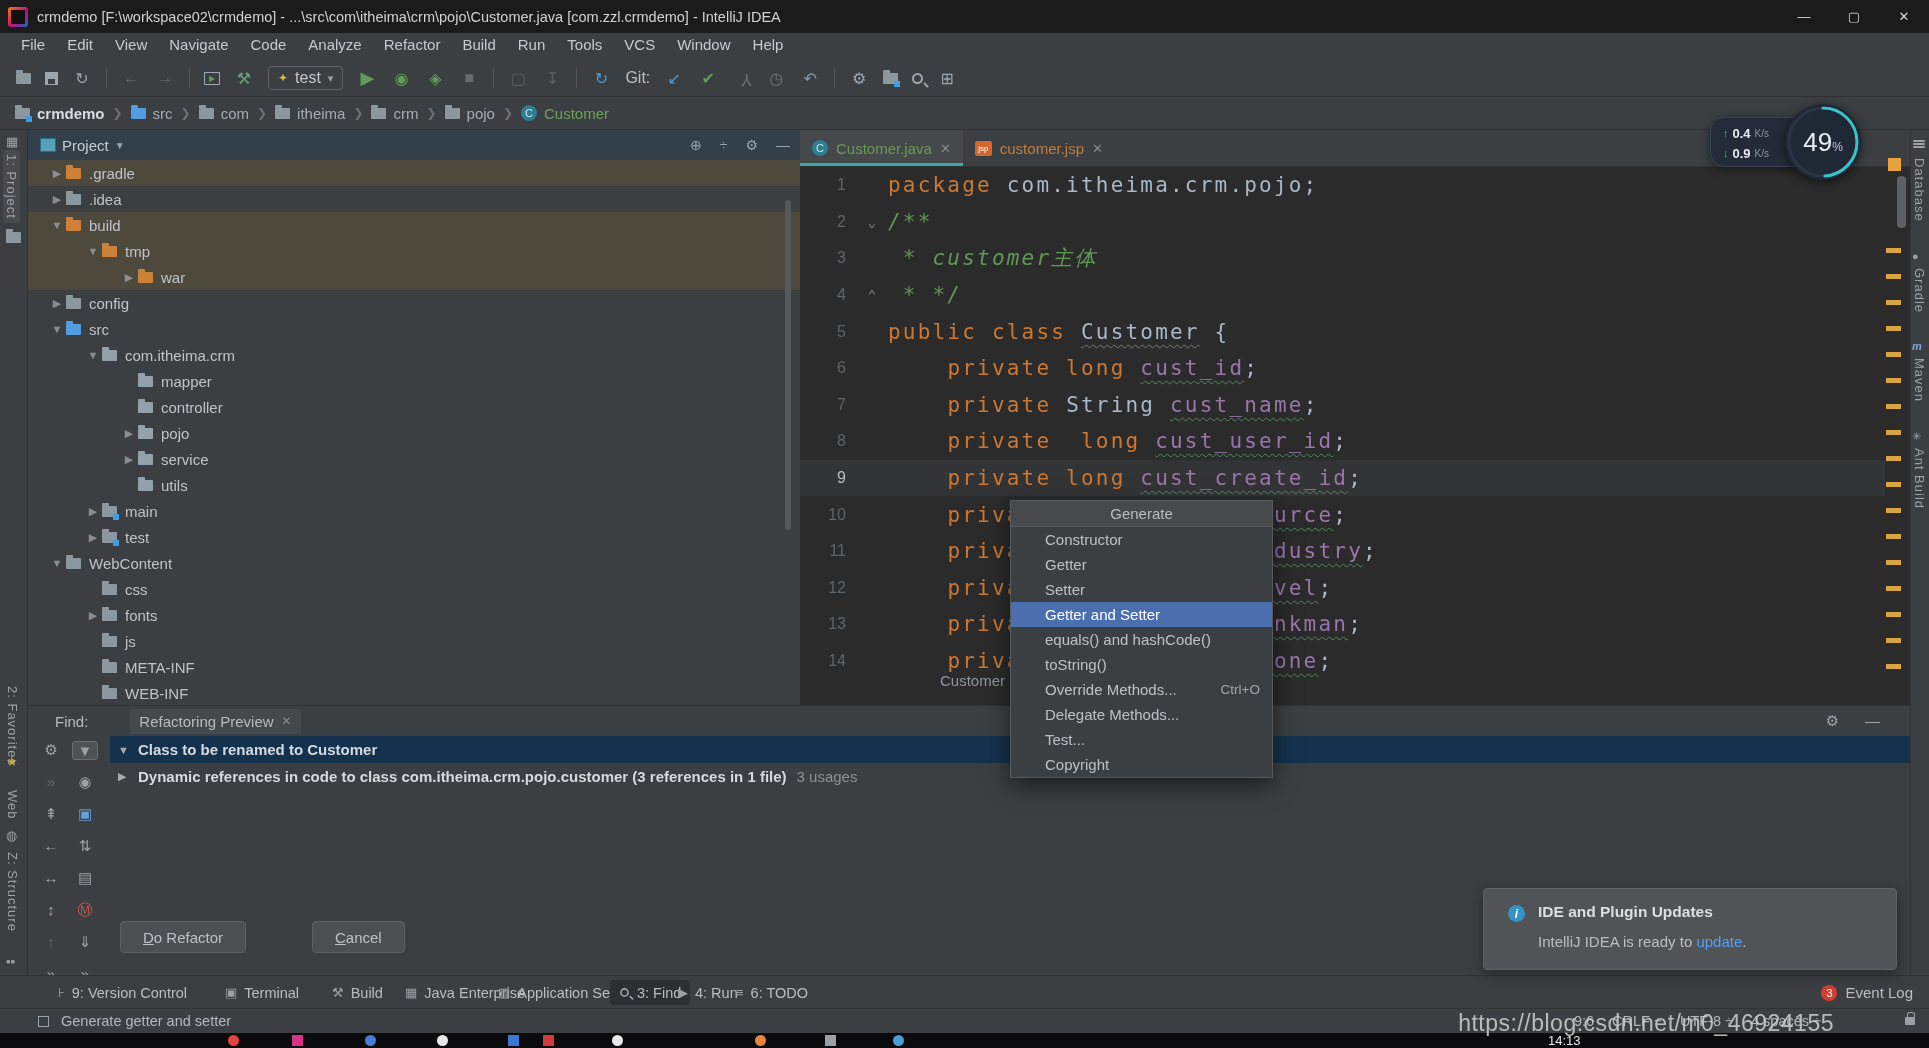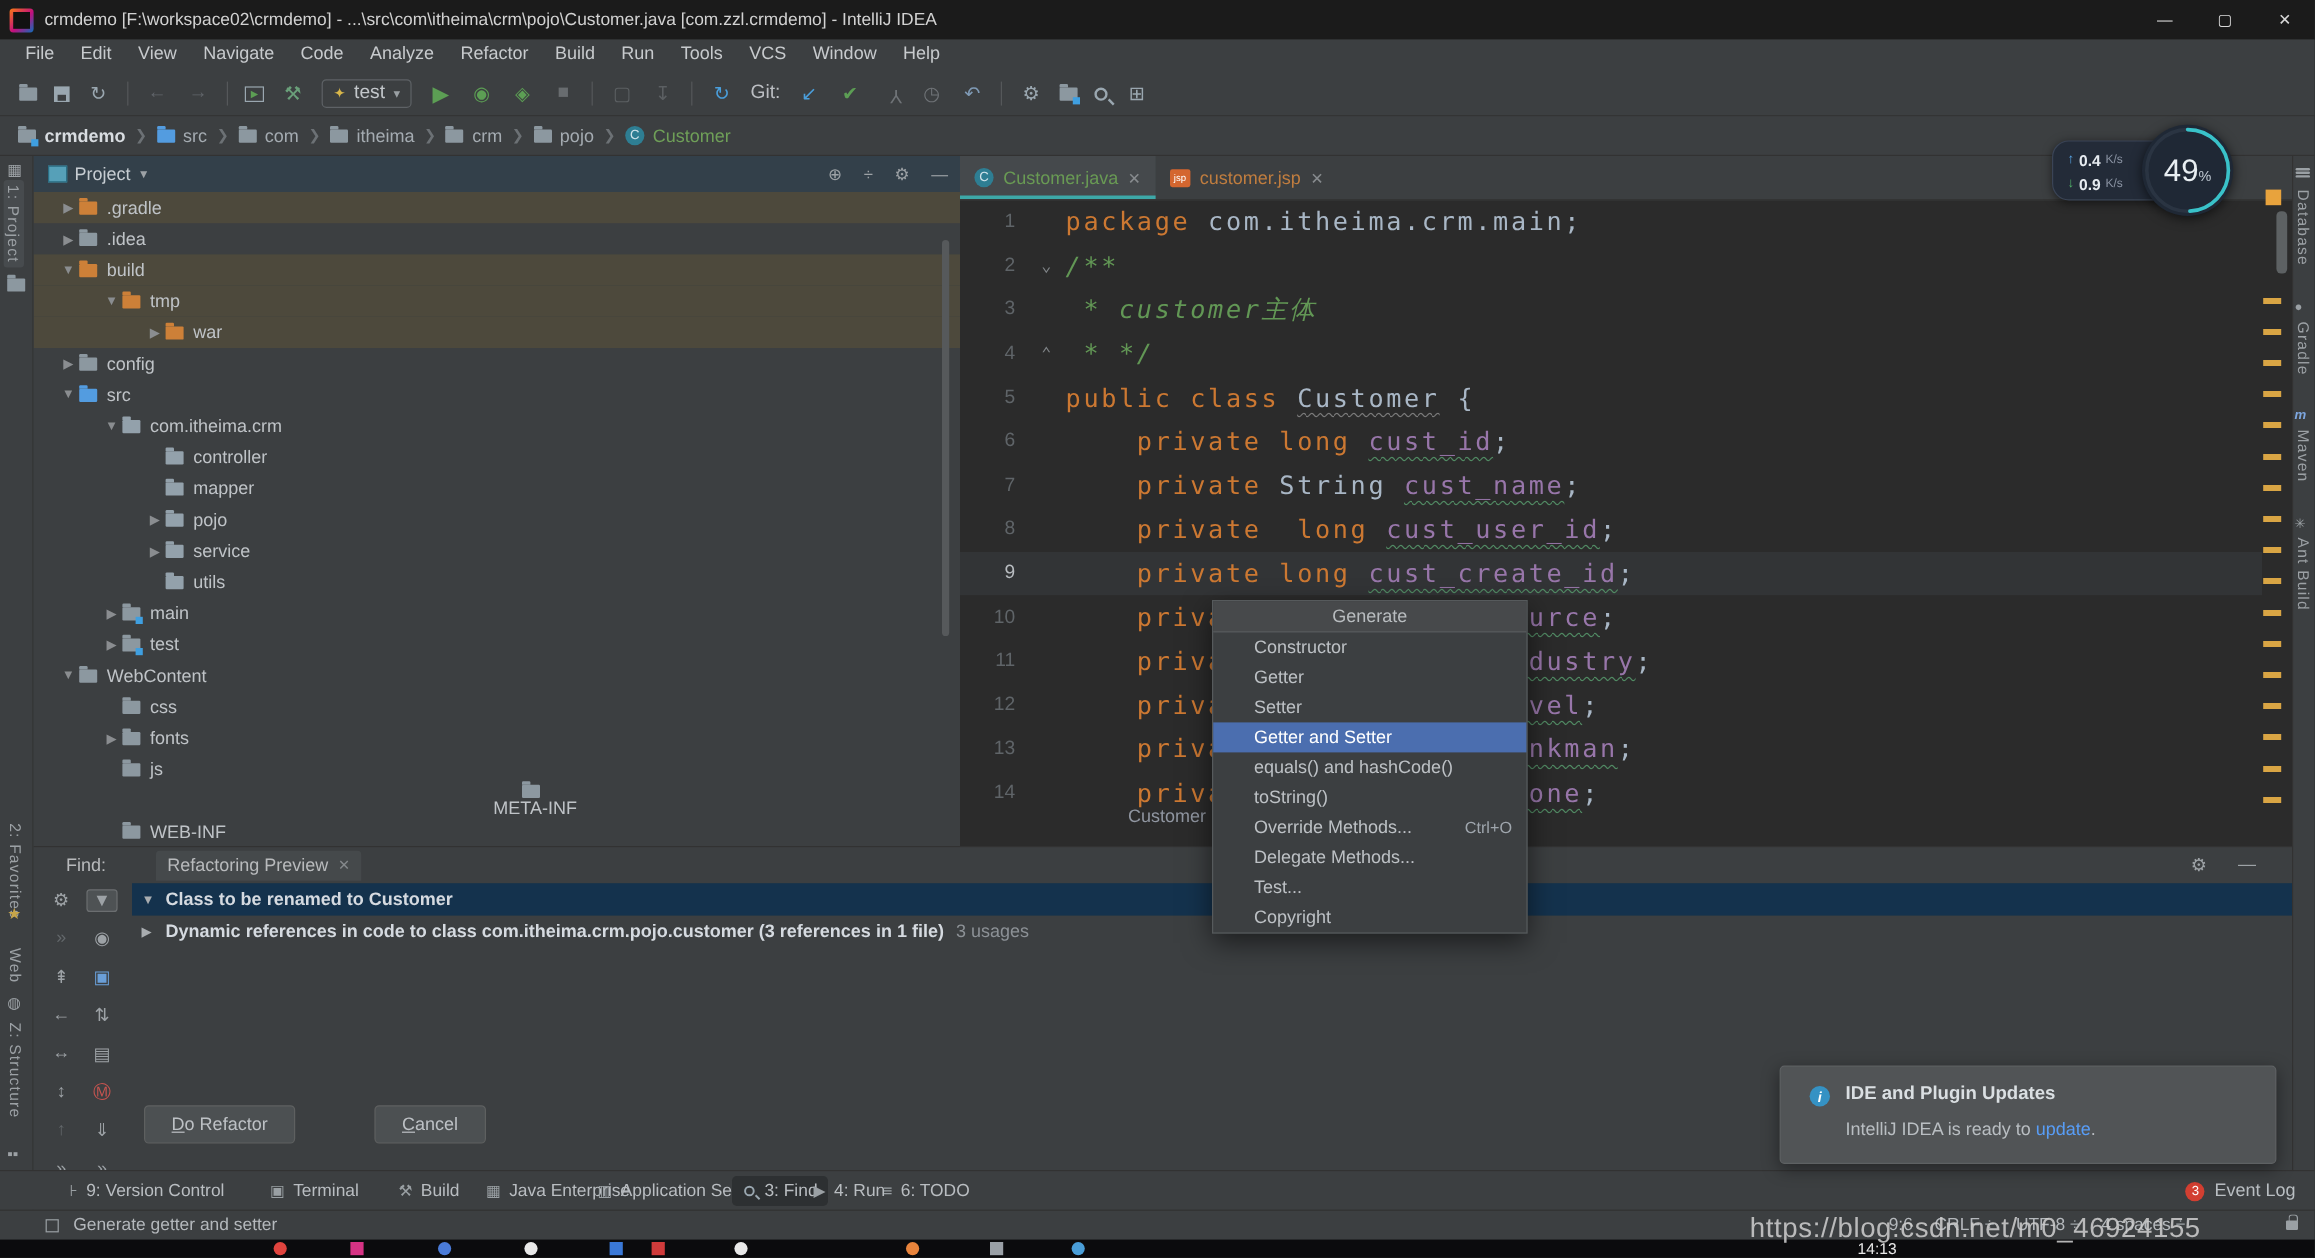--- a/index.html
+++ b/index.html
@@ -341,26 +341,26 @@
           <span class="lbl">src</span>
         </div>
         <div class="tree-row" style="padding-left: 56px;">
           <span class="tr-arrow">▼</span>
           <span class="fold f-pkg"></span>
           <span class="lbl">com.itheima.crm</span>
         </div>
         <div class="tree-row" style="padding-left: 92px;">
           <span class="tr-arrow"></span>
           <span class="fold f-pkg"></span>
-          <span class="lbl">controller</span>
+          <span class="lbl">mapper</span>
         </div>
         <div class="tree-row" style="padding-left: 92px;">
           <span class="tr-arrow"></span>
           <span class="fold f-pkg"></span>
-          <span class="lbl">mapper</span>
+          <span class="lbl">controller</span>
         </div>
         <div class="tree-row" style="padding-left: 92px;">
           <span class="tr-arrow">▶</span>
           <span class="fold f-pkg"></span>
           <span class="lbl">pojo</span>
         </div>
         <div class="tree-row" style="padding-left: 92px;">
           <span class="tr-arrow">▶</span>
           <span class="fold f-pkg"></span>
           <span class="lbl">service</span>
@@ -393,21 +393,21 @@
         <div class="tree-row" style="padding-left: 56px;">
           <span class="tr-arrow">▶</span>
           <span class="fold f-gray"></span>
           <span class="lbl">fonts</span>
         </div>
         <div class="tree-row" style="padding-left: 56px;">
           <span class="tr-arrow"></span>
           <span class="fold f-gray"></span>
           <span class="lbl">js</span>
         </div>
-        <div class="tree-row" style="padding-left: 56px; flex-direction: column;">
+        <div class="tree-row" style="padding-left: 56px;">
           <span class="tr-arrow"></span>
           <span class="fold f-gray"></span>
           <span class="lbl">META-INF</span>
         </div>
         <div class="tree-row" style="padding-left: 56px;">
           <span class="tr-arrow"></span>
           <span class="fold f-gray"></span>
           <span class="lbl">WEB-INF</span>
         </div>
       </div>
@@ -421,21 +421,21 @@
           <span class="tlbl">Customer.java</span>
           <span class="tclose">✕</span>
         </span>
         <span class="tab">
           <span class="jspicon">jsp</span>
           <span class="tlbl">customer.jsp</span>
           <span class="tclose">✕</span>
         </span>
       </div>
     <div class="code-lines" id="codelines">
-        <div class="code-line"><span class="ln">1</span><span class="foldc"></span><span><span class="c-kw">package </span><span class="c-pl">com.itheima.crm.main;</span></span></div>
+        <div class="code-line"><span class="ln">1</span><span class="foldc"></span><span><span class="c-kw">package </span><span class="c-pl">com.itheima.crm.pojo;</span></span></div>
         <div class="code-line"><span class="ln">2</span><span class="foldc">⌄</span><span><span class="c-cm">/**</span></span></div>
         <div class="code-line"><span class="ln">3</span><span class="foldc"></span><span><span class="c-cm"> * customer主体</span></span></div>
         <div class="code-line"><span class="ln">4</span><span class="foldc">⌃</span><span><span class="c-cm"> * */</span></span></div>
         <div class="code-line"><span class="ln">5</span><span class="foldc"></span><span><span class="c-kw">public class </span><span class="c-cw">Customer</span><span class="c-pl"> {</span></span></div>
         <div class="code-line"><span class="ln">6</span><span class="foldc"></span><span><span class="c-pl">    </span><span class="c-kw">private long </span><span class="c-fw">cust_id</span><span class="c-pl">;</span></span></div>
         <div class="code-line"><span class="ln">7</span><span class="foldc"></span><span><span class="c-pl">    </span><span class="c-kw">private </span><span class="c-pl">String </span><span class="c-fw">cust_name</span><span class="c-pl">;</span></span></div>
         <div class="code-line"><span class="ln">8</span><span class="foldc"></span><span><span class="c-pl">    </span><span class="c-kw">private  long </span><span class="c-fw">cust_user_id</span><span class="c-pl">;</span></span></div>
         <div class="code-line current"><span class="ln">9</span><span class="foldc"></span><span><span class="c-pl">    </span><span class="c-kw">private long </span><span class="c-fw">cust_create_id</span><span class="c-pl">;</span></span></div>
         <div class="code-line"><span class="ln">10</span><span class="foldc"></span><span><span class="c-pl">    </span><span class="c-kw">private </span><span class="c-pl">String </span><span class="c-fw">cust_source</span><span class="c-pl">;</span></span></div>
         <div class="code-line"><span class="ln">11</span><span class="foldc"></span><span><span class="c-pl">    </span><span class="c-kw">private </span><span class="c-pl">String </span><span class="c-fw">cust_industry</span><span class="c-pl">;</span></span></div>

